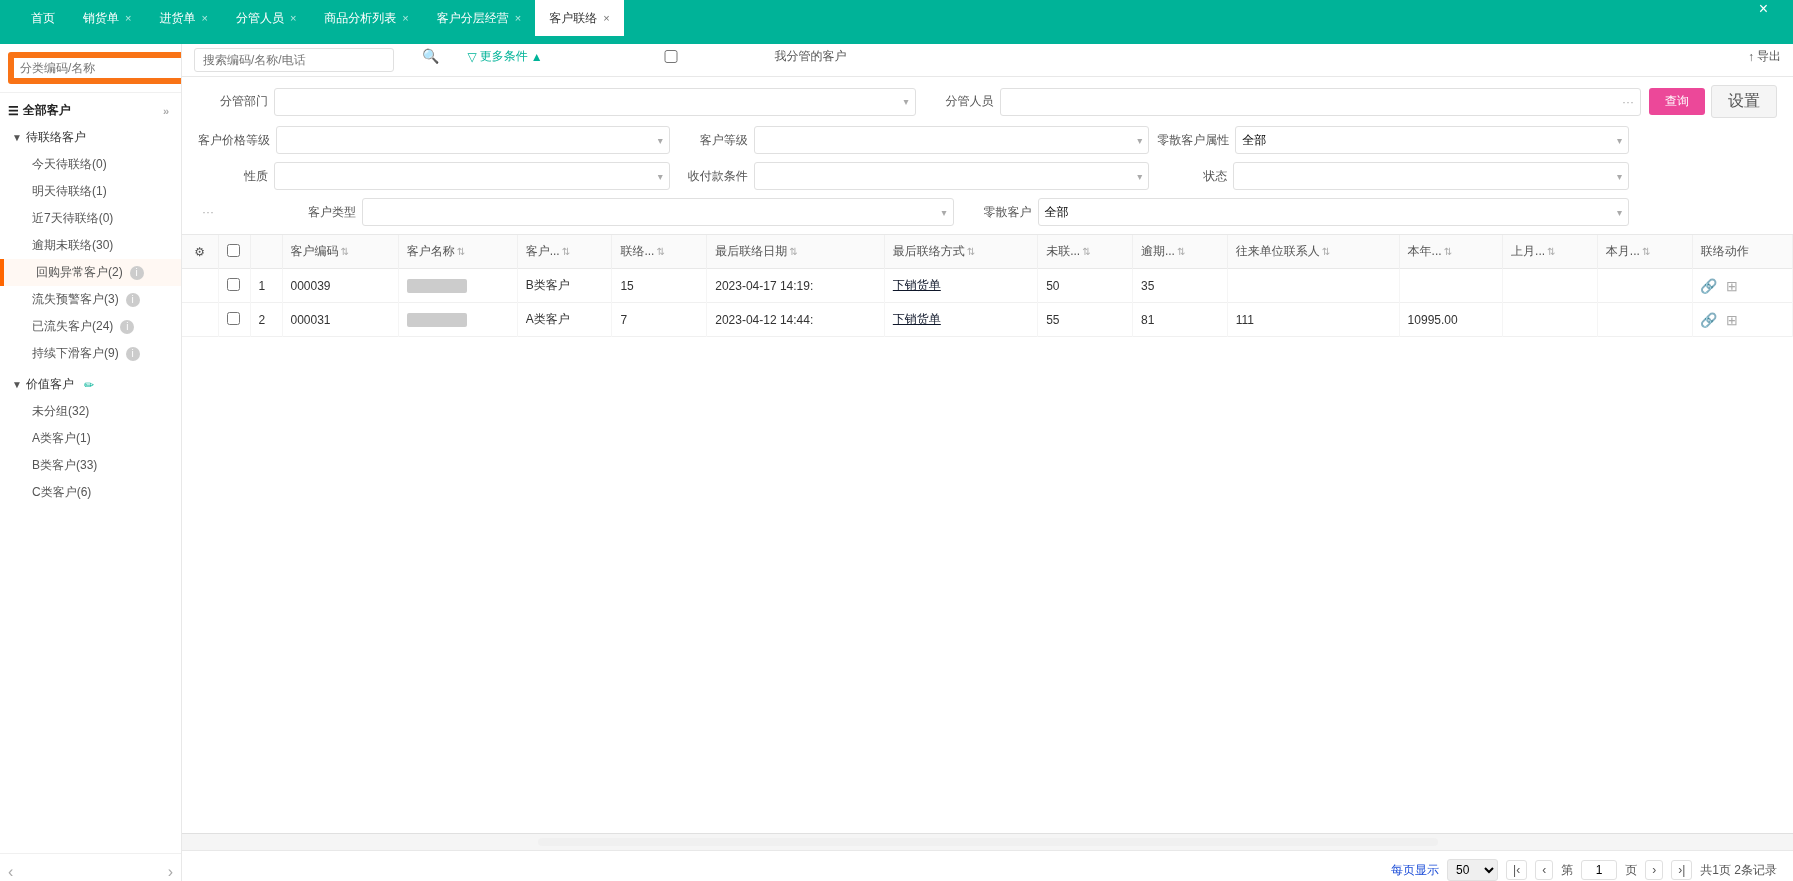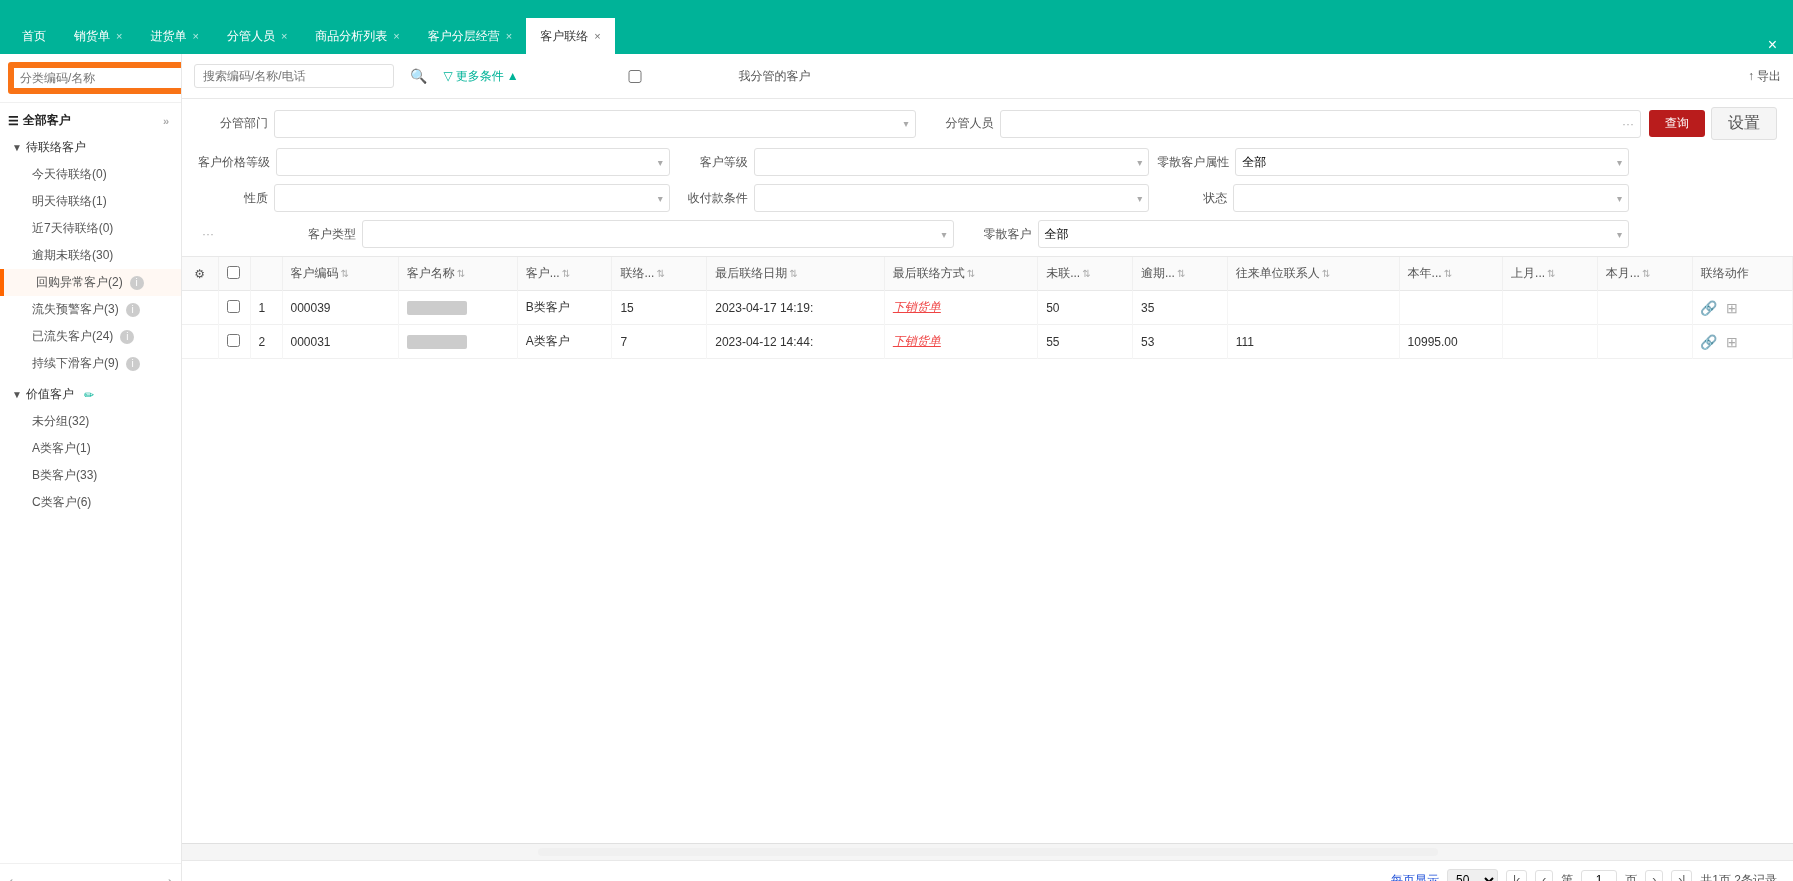--- a/index.html
+++ b/index.html
@@ -1,24 +1,24 @@
 <!DOCTYPE html>
 <html><head>
   <meta charset="utf-8">
   <style>
     * { box-sizing: border-box; margin: 0; padding: 0; font-family: 'Microsoft YaHei', Arial, sans-serif; font-size: 12px; }
     body { background: #f5f5f5; overflow: hidden; }
 
     
     .top-nav {
       display: flex;
-      align-items: flex-end;
+      align-items: flex-start;
       background: #00b398;
-      height: 54px;
-      padding: 0 8px;
+      height: 44px;
+      padding: 0 17px;
       color: white;
     }
     .top-nav .nav-item {
       padding: 0 14px;
       height: 36px;
       display: flex;
       align-items: center;
       cursor: pointer;
       font-size: 13px;
       white-space: nowrap;
@@ -86,24 +86,24 @@
       border-top: 1px solid #f0f0f0;
       height: 36px;
       display: flex;
       align-items: center;
       padding: 0 8px;
     }
 
     
     .filter-bar {
       background: #fff;
-      padding: 10px 12px;
-      display: flex;
-      align-items: center;
-      gap: 16px;
+      padding: 4px 12px;
+      display: flex;
+      align-items: flex-start;
+      gap: 28px;
       border-bottom: 1px solid #e8e8e8;
     }
     .filter-bar input {
       border: 1px solid #e0e0e0;
       border-radius: 3px;
       padding: 4px 8px;
       font-size: 12px;
       width: 200px;
       outline: none;
     }
@@ -192,21 +192,21 @@
       font-size: 12px;
       outline: none;
       height: 28px;
     }
     .filter-actions {
       display: flex;
       gap: 6px;
       align-items: center;
     }
     .query-btn {
-      background: #b91c1c;
+      background: #ec4899;
       color: white;
       border: none;
       border-radius: 3px;
       padding: 5px 16px;
       cursor: pointer;
       font-size: 12px;
     }
     .settings-btn {
       background: #f5f5f5;
       color: #555;
@@ -263,21 +263,21 @@
       border-bottom: 1px solid #f0f0f0;
     }
     table tbody td {
       padding: 8px 8px;
       color: #333;
       white-space: nowrap;
       border-right: 1px solid #f5f5f5;
     }
     .col-sort { cursor: pointer; display: flex; align-items: center; gap: 2px; }
     .sort-icon { color: #aaa; font-size: 10px; }
-    .action-link { color: #ef4444; text-decoration: underline; cursor: pointer; font-style: italic; }
+    .action-link { color: #0f172a; text-decoration: underline; cursor: pointer; }
     .row-actions { display: flex; gap: 8px; align-items: center; }
     .row-action-icon { color: #aaa; cursor: pointer; font-size: 14px; }
 
     
     .pagination {
       display: flex;
       align-items: center;
       justify-content: flex-end;
       padding: 8px 16px;
       border-top: 1px solid #e8e8e8;
@@ -663,21 +663,21 @@
       <td></td>
       <td><input type="checkbox" style=""></td>
       <td>2</td>
       <td>000031</td>
       <td><span class="blurred-text"></span></td>
       <td>A类客户</td>
       <td>7</td>
       <td>2023-04-12 14:44:</td>
       <td><span class="action-link">下销货单</span></td>
       <td>55</td>
-      <td>53</td>
+      <td>81</td>
       <td>111</td>
       <td>10995.00</td>
       <td></td>
       <td></td>
       <td>
         <div class="row-actions">
           <span class="row-action-icon">🔗</span>
           <span class="row-action-icon">⊞</span>
         </div>
       </td>

